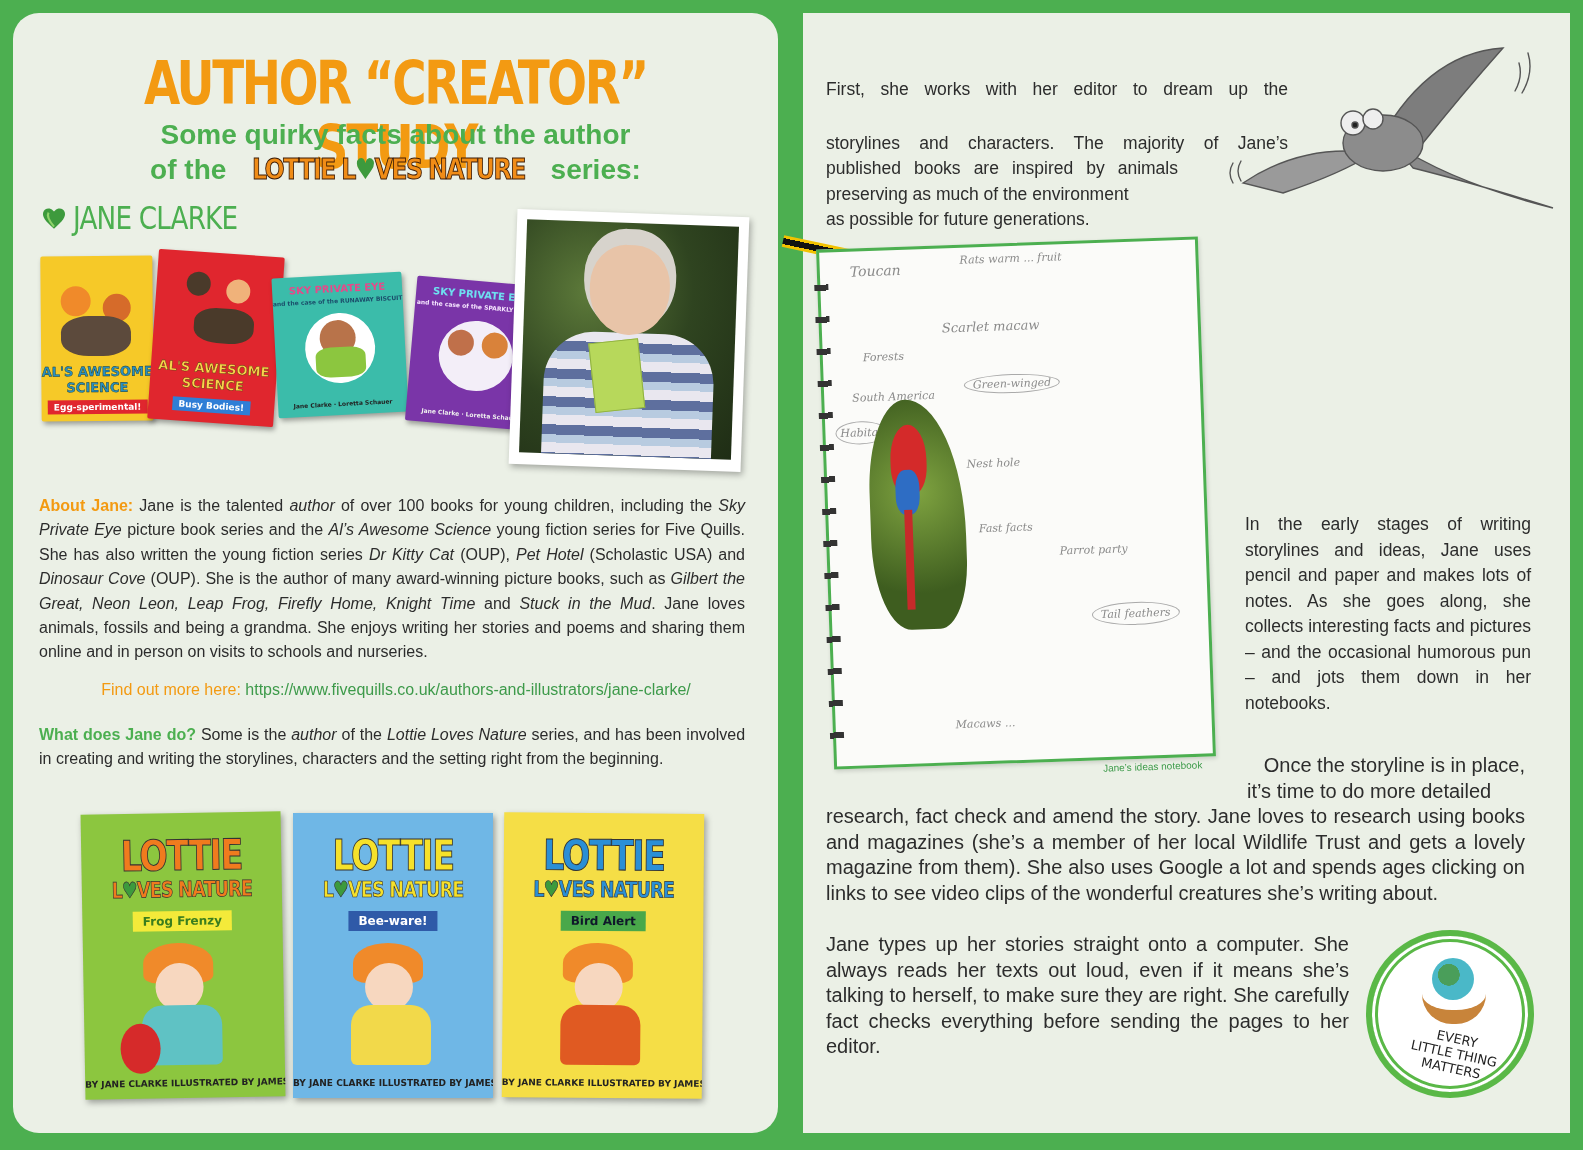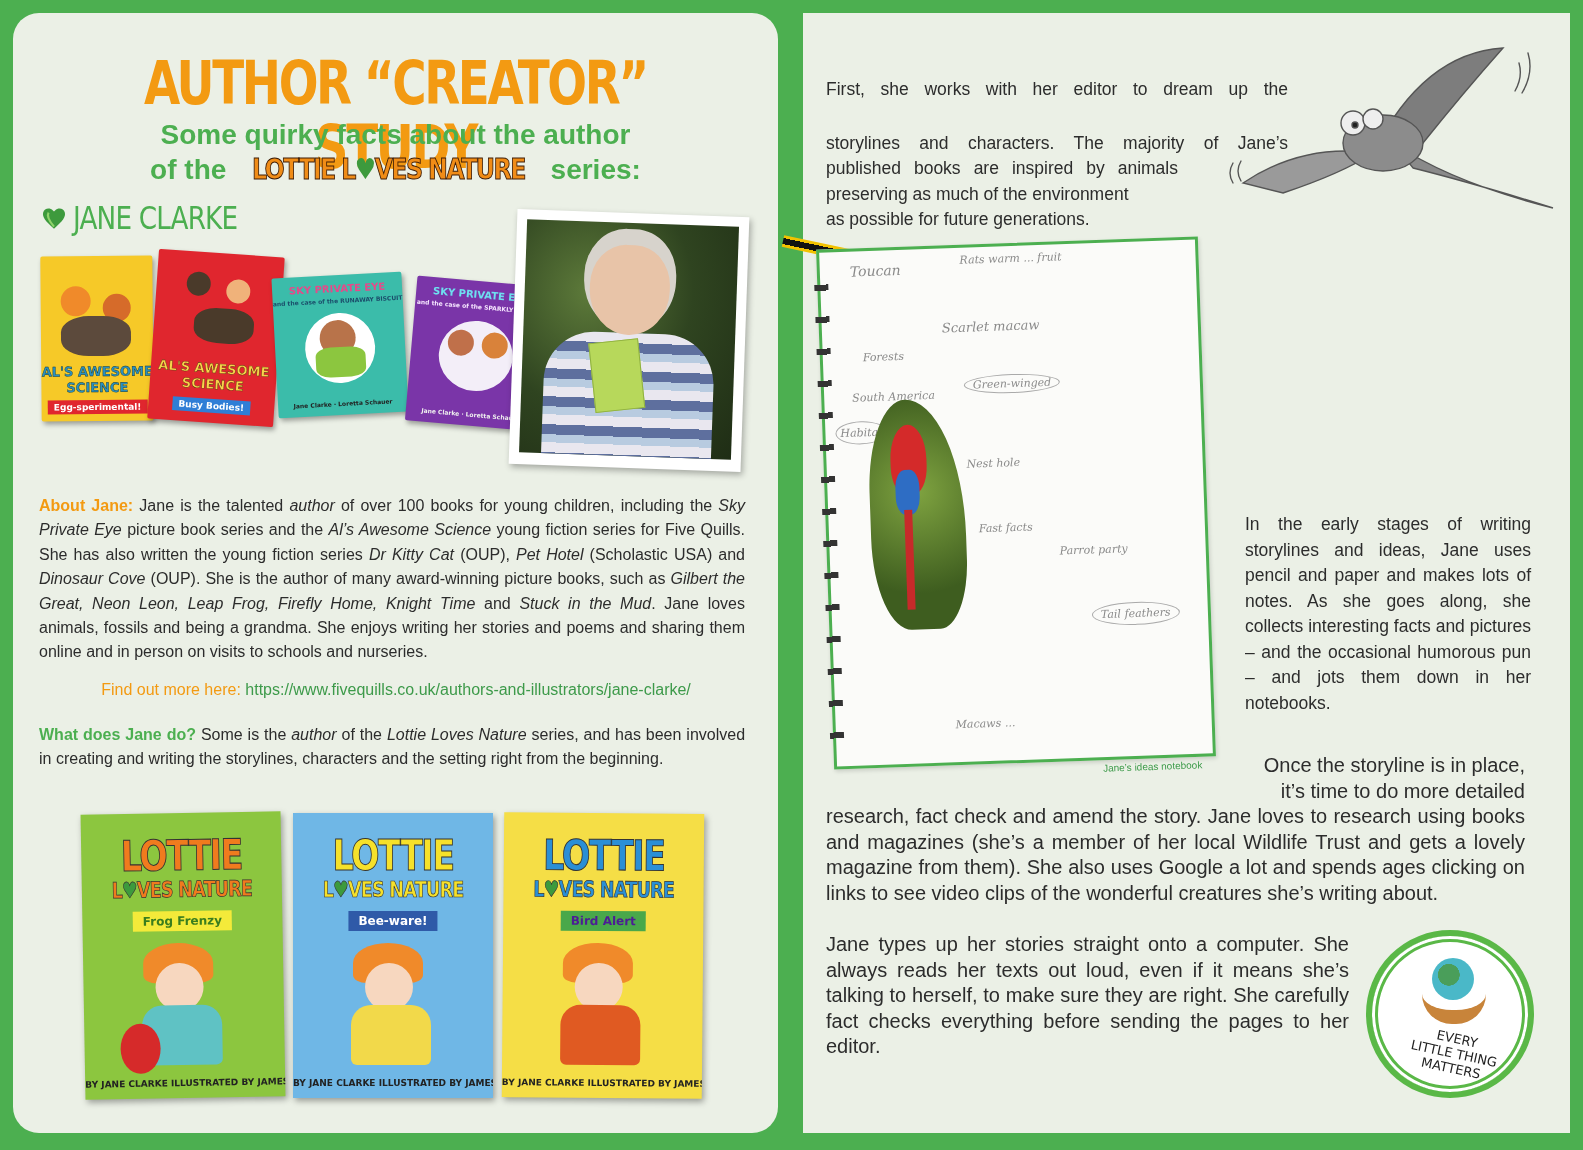--- a/index.html
+++ b/index.html
@@ -278,21 +278,21 @@
     <div class="l2" style="color:#f6e12a;"><span>L</span><span class="hrt">♥</span><span>VES NATURE</span></div>
     <div class="tag" style="background:#2f5aa8;color:#fff;">Bee-ware!</div>
     <div class="girl-hair"></div>
       <div class="girl-face"></div>
     <div class="girl-body" style="background:#f2d94a;"></div>
     <div class="byline">BY JANE CLARKE  ILLUSTRATED BY JAMES BROWN</div>
   </div>
   <div class="lottie" style="left:490px; background:#f5de46; transform:rotate(0.5deg);">
     <div class="l1" style="color:#2a8fd6;">LOTTIE</div>
     <div class="l2" style="color:#2a8fd6;"><span>L</span><span class="hrt">♥</span><span>VES NATURE</span></div>
-    <div class="tag" style="background:#49a84a;color:#4c1d95;">Bird Alert</div>
+    <div class="tag" style="background:#49a84a;color:#0f172a;">Bird Alert</div>
     <div class="girl-hair"></div>
       <div class="girl-face"></div>
     <div class="girl-body" style="background:#e05a22;"></div>
     <div class="byline">BY JANE CLARKE  ILLUSTRATED BY JAMES BROWN</div>
   </div>
 </div>
 
 <div id="right-panel" class="panel">
   <div class="rtext" style="left:23px; top:64px; width:462px; text-align:left;">
     <div style="text-align:justify;text-align-last:justify;">First, she works with her editor to dream up the</div>
@@ -337,21 +337,21 @@
         <div class="b2"></div>
         <div class="b3"></div>
     </div>
   </div>
   <div class="nb-caption">Jane’s ideas notebook</div>
 
   <div class="rtext" style="left:422px; top:499px; width:286px;margin-left:20px;">In the early stages of writing storylines and ideas, Jane uses pencil and paper and makes lots of notes. As she goes along, she collects interesting facts and pictures –  and the occasional humorous pun – and jots them down in her notebooks.</div>
 
   <div class="rcond" style="left:444px; top:740px; width:278px;">
     <div style="text-align:right;">Once the storyline is in place,</div>
-    <div style="text-align:right;">it’s time to do more detailed</div>
+    <div style="text-align:left;">it’s time to do more detailed</div>
   </div>
   <div class="rcond" style="left:23px; top:791px; width:699px;">research, fact check and amend the story. Jane loves to research using books and magazines (she’s a member of her local Wildlife Trust and gets a lovely magazine from them). She also uses Google a lot and spends ages clicking on links to see video clips of the wonderful creatures she’s writing about.</div>
 
   <div class="rcond" style="left:23px; top:919px; width:523px;">Jane types up her stories straight onto a computer. She always reads her texts out loud, even if it means she’s talking to herself, to make sure they are right. She carefully fact checks everything before sending the pages to her editor.</div>
 
   <div class="badge">
     <div class="globe"></div>
     <div class="hands"></div>
     <div class="btxt">
       <div>EVERY</div>

